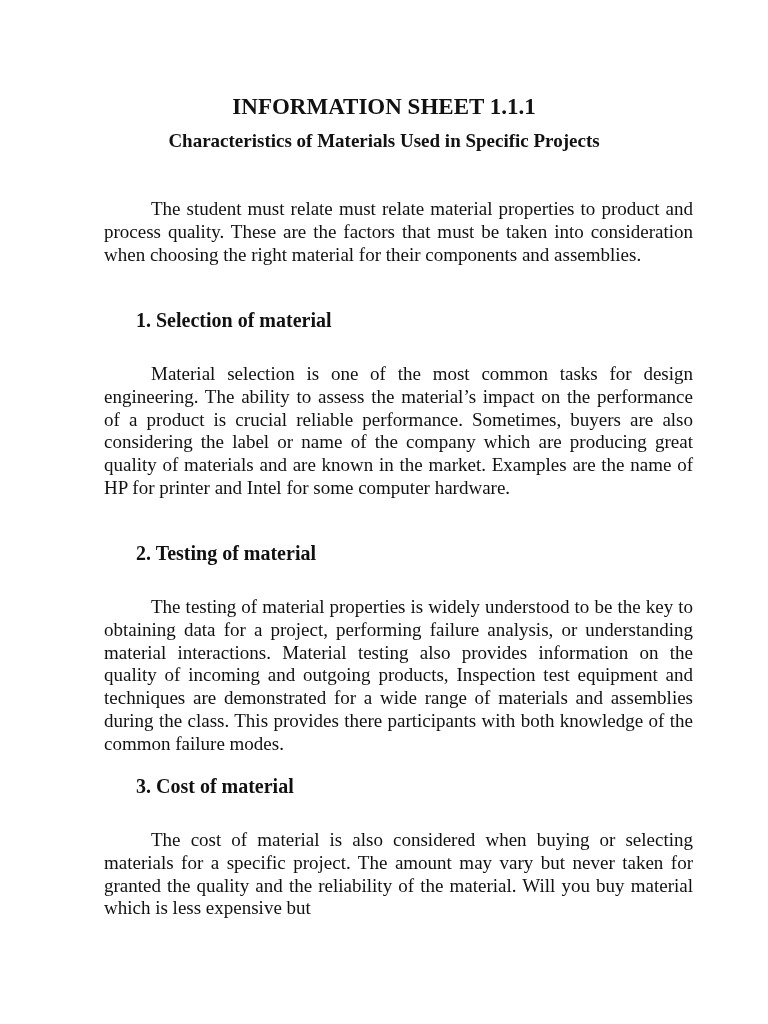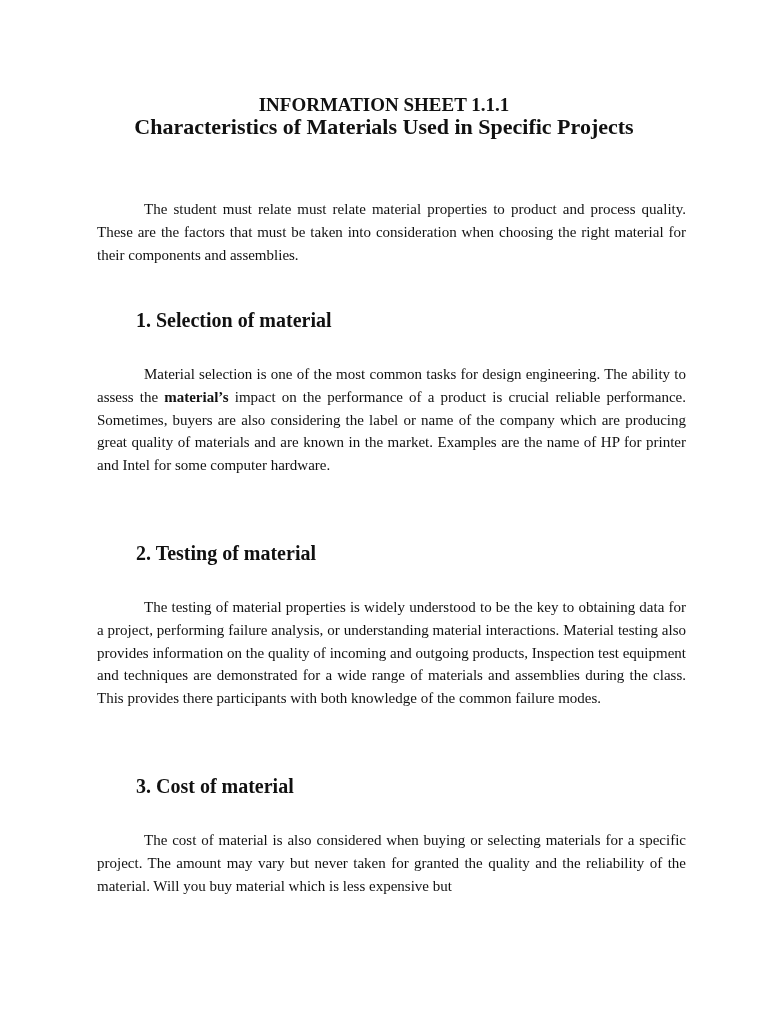--- a/index.html
+++ b/index.html
@@ -1,24 +1,24 @@
 <!DOCTYPE html>
 <html><head>
   <meta charset="utf-8">
   <style>
     html, body { margin: 0; padding: 0; background: #ffffff; }
     body { width: 768px; height: 1024px; overflow: hidden; position: relative;
       font-family: "Liberation Serif", "DejaVu Serif", serif; color: #111; }
     .title { position: absolute; left: 0; width: 768px; text-align: center; font-weight: bold; }
-    #t1 { top: 94px; font-size: 19px; }
-    #t2 { top: 114px; font-size: 22px; }
-    .para { position: absolute; left: 97px; width: 589px; font-size: 15px; line-height: 22.8px;
+    #t1 { top: 94px; font-size: 23px; }
+    #t2 { top: 130px; font-size: 19px; }
+    .para { position: absolute; left: 104px; width: 589px; font-size: 19px; line-height: 22.8px;
       text-align: justify; text-indent: 47px; margin: 0; }
     .head { position: absolute; left: 136px; font-size: 20px; font-weight: bold; margin: 0; }
-    b.inl { font-weight: bold; }
+    b.inl { font-weight: normal; }
   </style>
 </head>
 <body>
 
 <div id="t1" class="title">INFORMATION SHEET 1.1.1</div>
 <div id="t2" class="title">Characteristics of Materials Used in Specific Projects</div>
 
 <p class="para" style="top:198px;">The student must relate must relate material properties to product and process quality. These are the factors that must be taken into consideration when choosing the right material for their components and assemblies.</p>
 
 <p class="head" style="top:309px;">1.  Selection of material</p>

